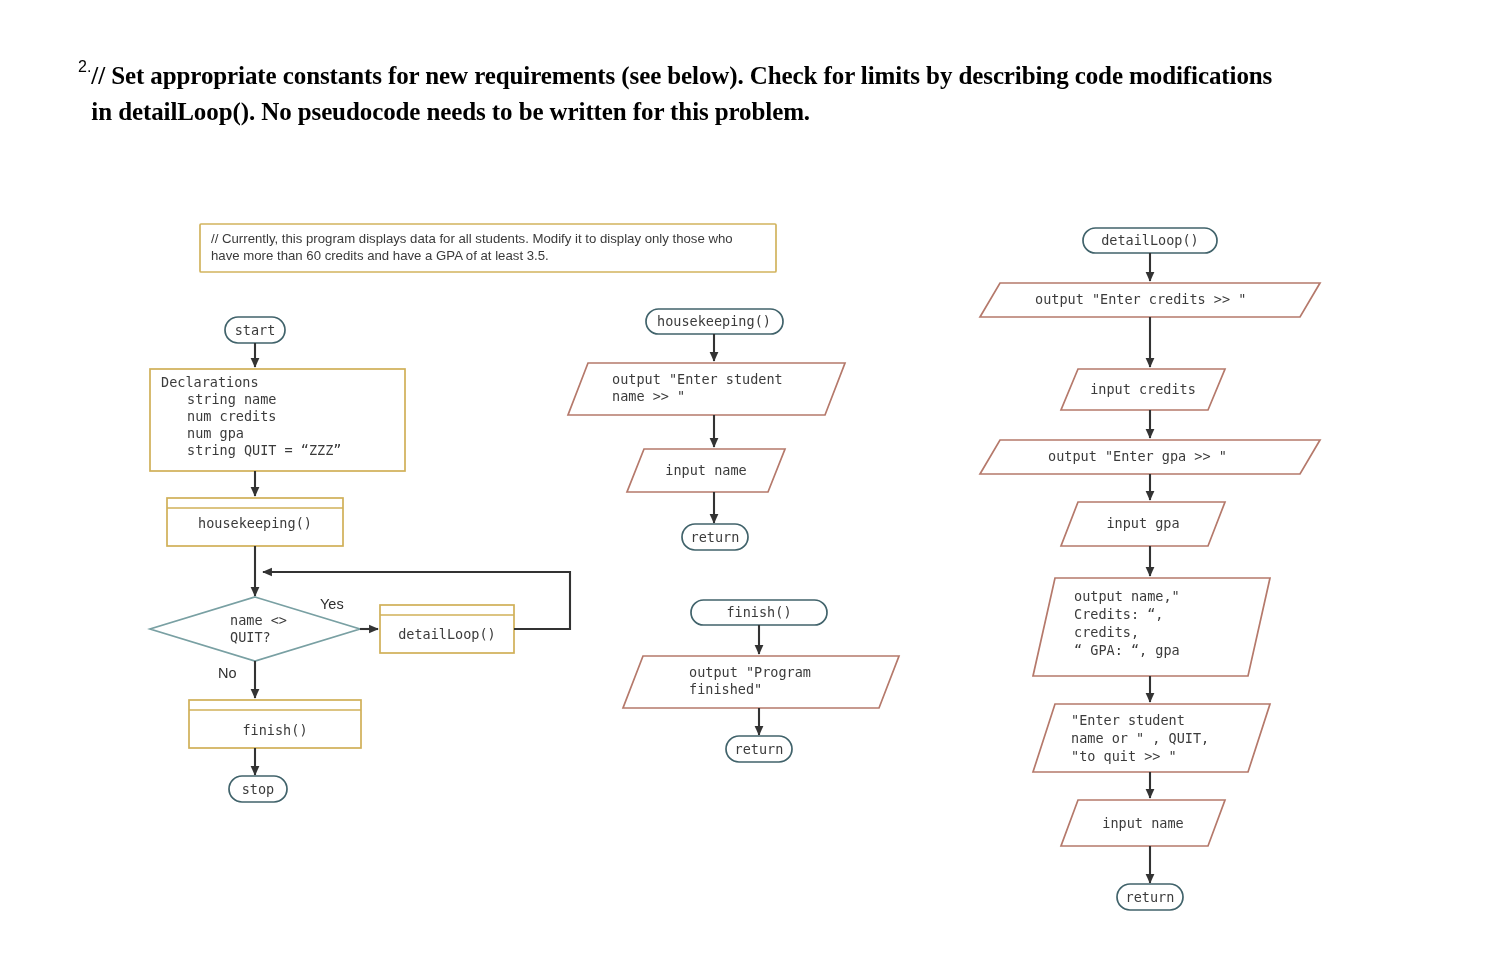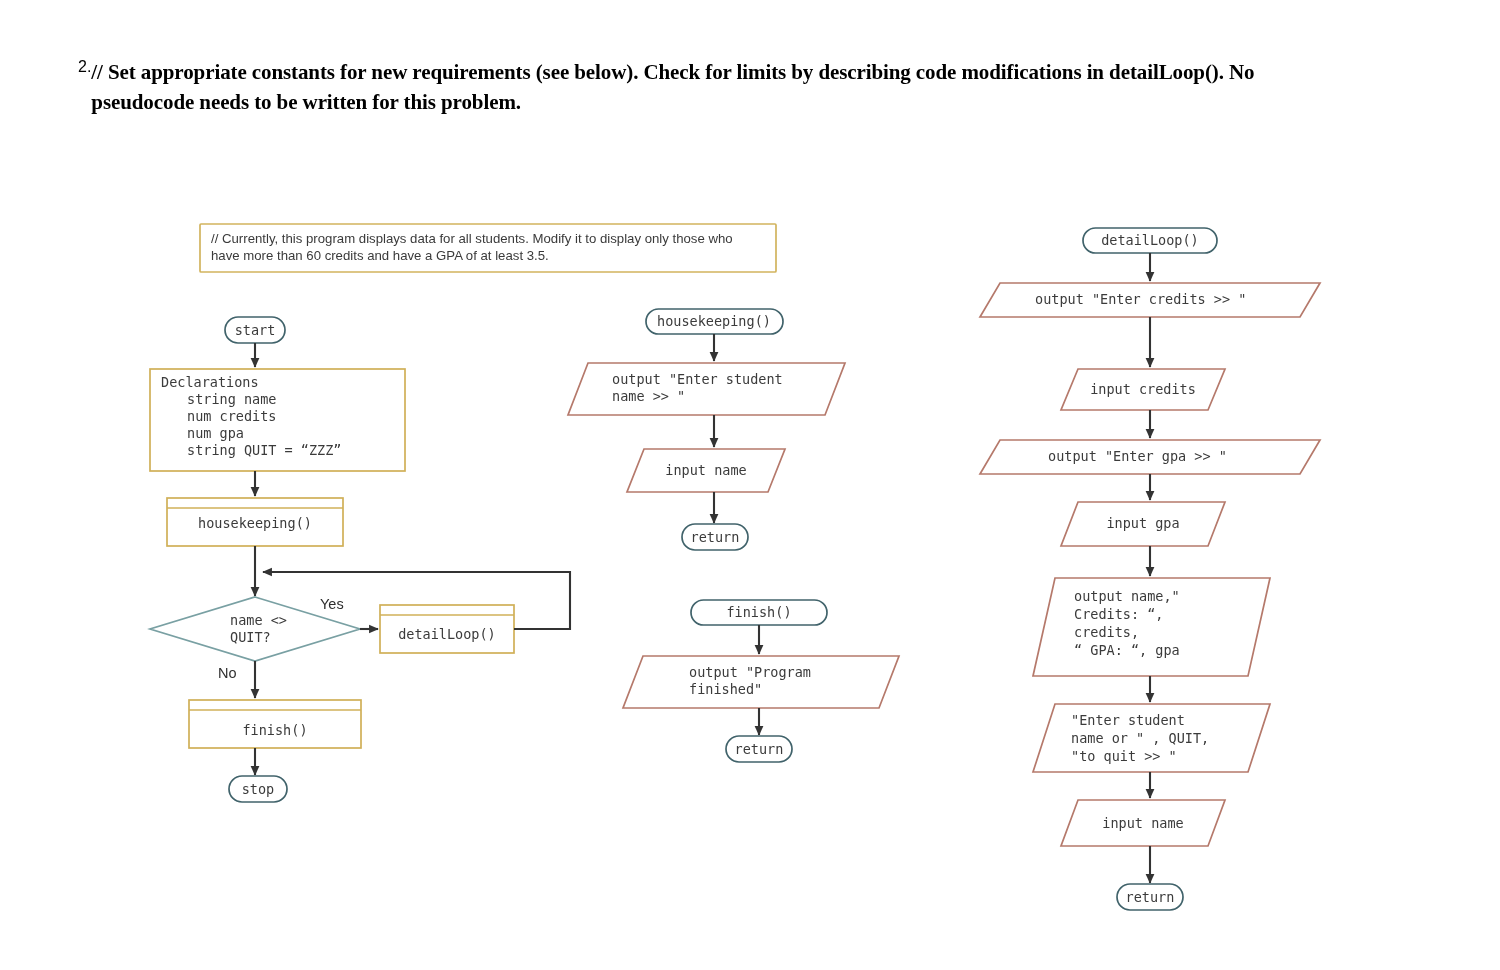--- a/index.html
+++ b/index.html
@@ -20,21 +20,21 @@
     position: absolute;
     left: 78px;
     top: 58px;
     width: 1240px;
     display: flex;
     align-items: flex-start;
   }
   #problem-text {
     font-family: "Liberation Serif", serif;
     font-weight: bold;
-    font-size: 21px;
+    font-size: 25px;
     color: #000;
     line-height: 1.42;
     letter-spacing: -0.1px;
     width: 1185px;
   }
 
   
   #flowchart-canvas {
     position: absolute;
     left: 0;

